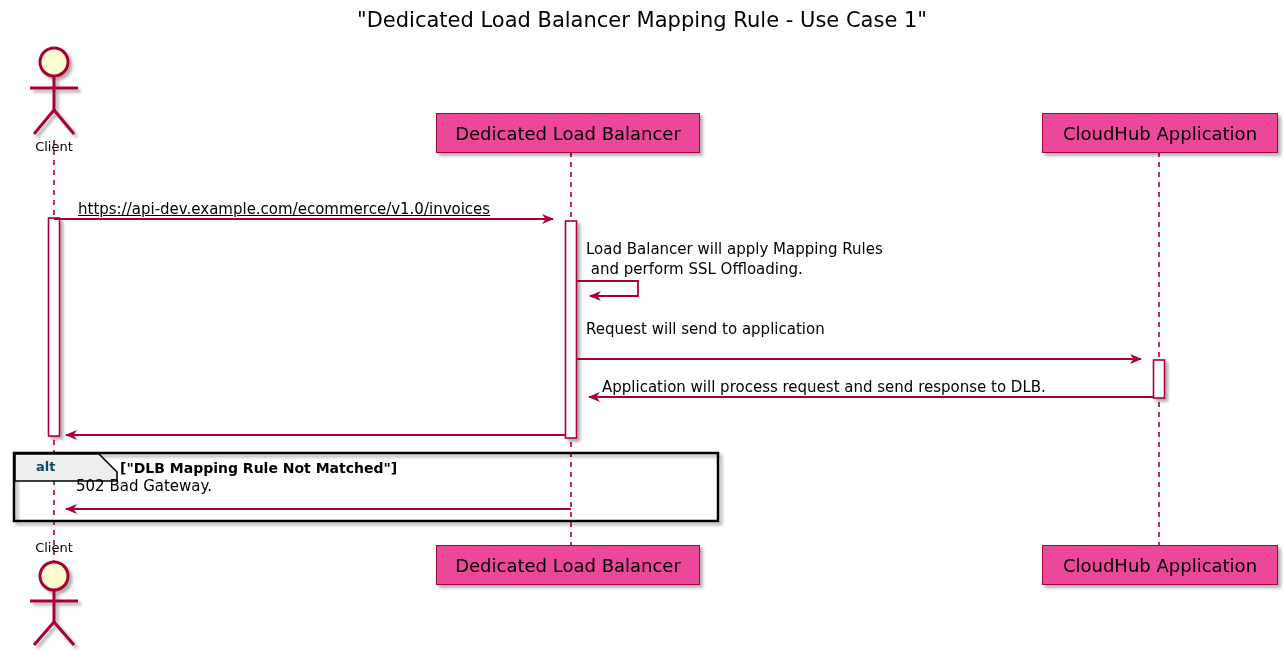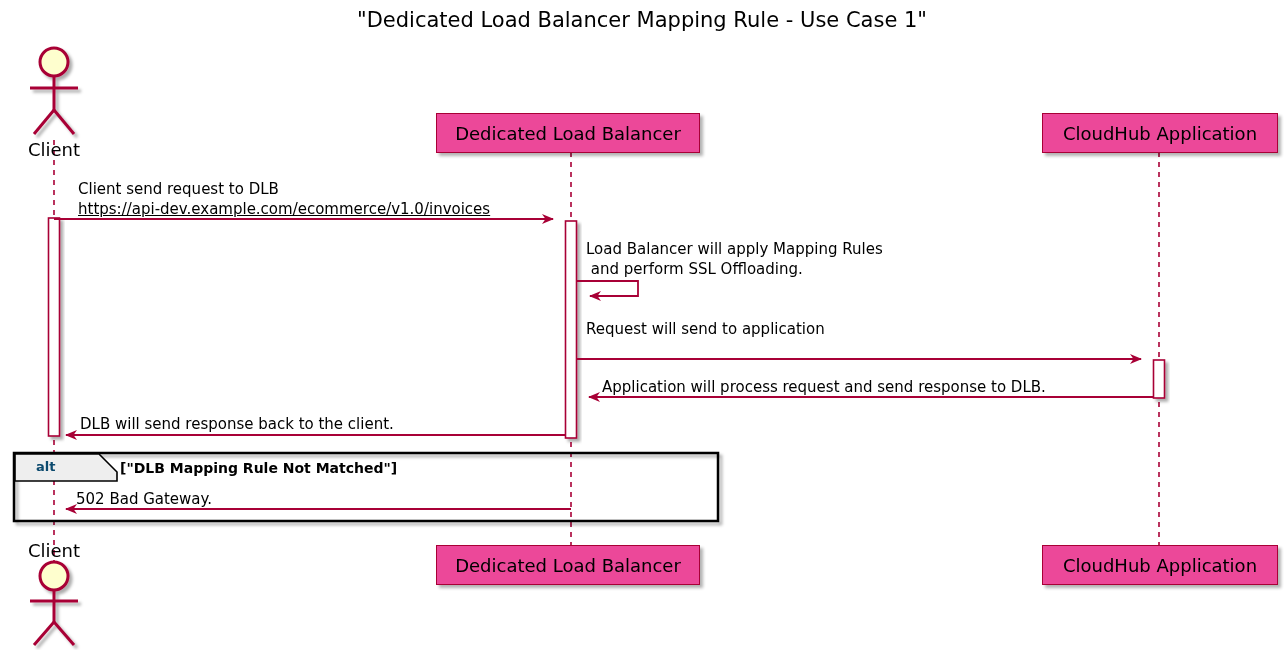--- a/index.html
+++ b/index.html
@@ -38,21 +38,21 @@
     box-shadow: 3px 3px 3px rgba(0,0,0,0.30);
     display: flex;
     align-items: center;
     justify-content: center;
     font-size: 18px;
     color: #000000;
     white-space: pre;
   }
   .actor-label {
     position: absolute;
-    font-size: 18px;
+    font-size: 13px;
     color: #000000;
     text-align: center;
     white-space: pre;
   }
   .msg-label {
     position: absolute;
     font-size: 15px;
     color: #000000;
     white-space: pre;
     line-height: 20px;
@@ -166,31 +166,29 @@
   </div>
 
   <div class="participant-box" style="left:1042px;top:545px;width:234px;height:38px;">
     <span>CloudHub Application</span>
   </div>
 
   <div class="actor-label" style="left:4px;top:139px;width:100px;">Client</div>
 
   <div class="actor-label" style="left:4px;top:540px;width:100px;">Client</div>
 
-  <div class="msg-label" style="left:78px;top:179px;">Client send request to DLB</div>
   <div class="msg-label" style="left:78px;top:199px;text-decoration:underline;">https://api-dev.example.com/ecommerce/v1.0/invoices</div>
 
   <div class="msg-label" style="left:586px;top:239px;">Load Balancer will apply Mapping Rules</div>
   <div class="msg-label" style="left:586px;top:319px;">Request will send to application</div>
 
   <div class="msg-label" style="left:586px;top:259px;"> and perform SSL Offloading.</div>
 
   <div class="msg-label" style="left:602px;top:377px;text-align:center;">Application will process request and send response to DLB.</div>
 
-  <div class="msg-label" style="left:80px;top:414px;">DLB will send response back to the client.</div>
 
-  <div class="msg-label" style="left:76px;top:489px;">502 Bad Gateway.</div>
+  <div class="msg-label" style="left:76px;top:476px;">502 Bad Gateway.</div>
 
   <div class="alt-label" style="left:36px;top:459px;">alt</div>
 
   <div class="alt-cond" style="left:120px;top:460px;">["DLB Mapping Rule Not Matched"]</div>
 
 </div>
 
 </body></html>

